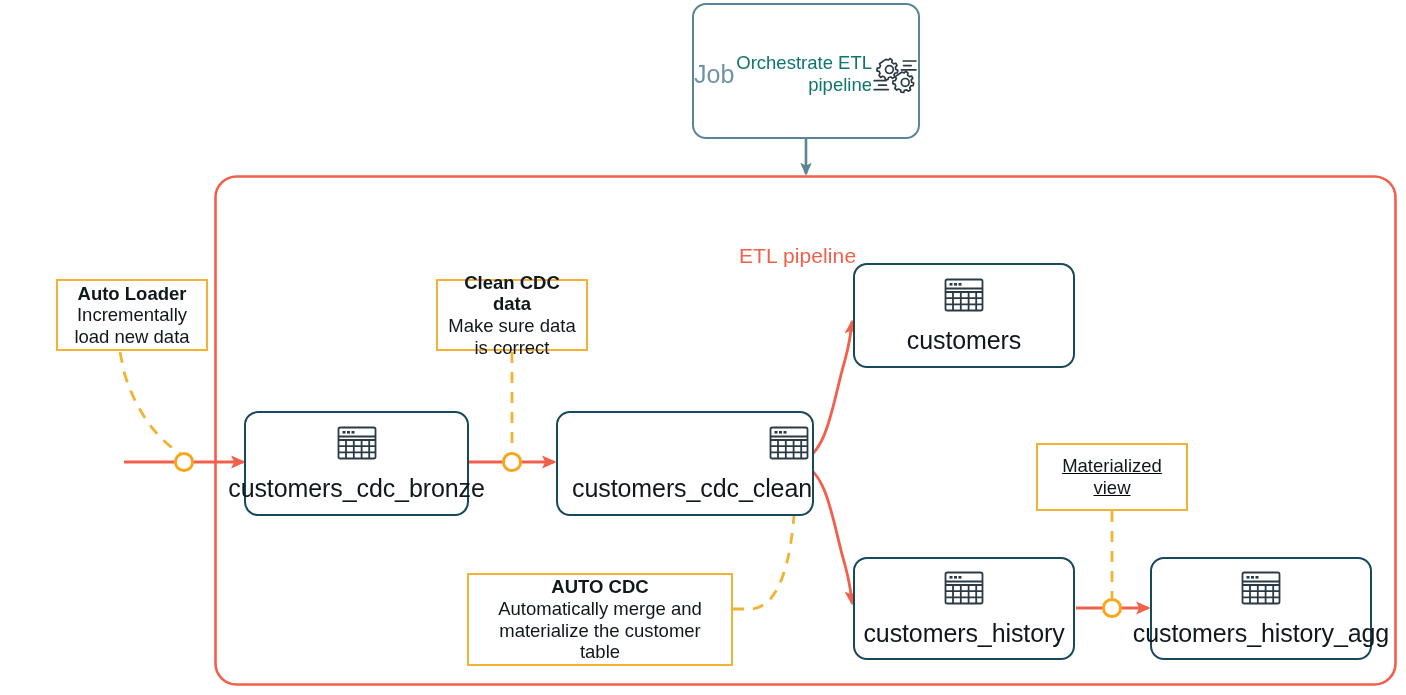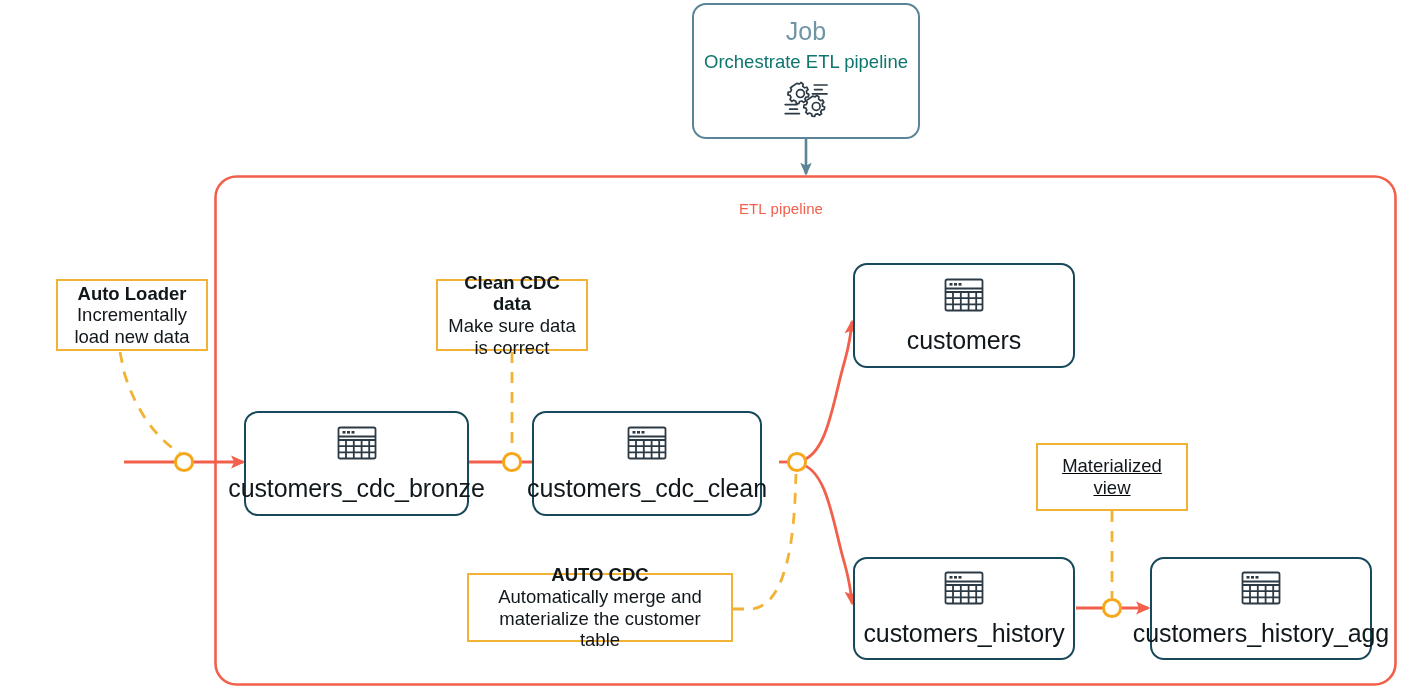--- a/index.html
+++ b/index.html
@@ -54,21 +54,21 @@
   }
 
   
   .job-box {
     position: absolute;
     box-sizing: border-box;
     border: 2.5px solid #5B8496;
     border-radius: 14px;
     background: #ffffff;
     display: flex;
-    flex-direction: column;
+    flex-direction: row;
     align-items: center;
     padding-top: 13px;
   }
   .job-title {
     color: #6E94A6;
     font-size: 25px;
     line-height: 1.1;
     margin-bottom: 5px;
   }
   .job-subtitle {
@@ -102,23 +102,24 @@
     color: #11181C;
     font-size: 18.5px;
     line-height: 1.17;
     white-space: pre-line;
   }
 
   
   .container-title {
     position: absolute;
     color: #F2604C;
-    font-size: 15px;
+    font-size: 21px;
     letter-spacing: 0.1px;
     white-space: nowrap;
+    margin-top: 44px;
   }
 </style>
 </head>
 <body>
 
 <div id="diagram-root">
 
   <svg class="layer" viewBox="0 0 1406 695" xmlns="http://www.w3.org/2000/svg">
     <defs>
       <marker id="arrowRed" viewBox="0 0 10 10" refX="8.2" refY="5" markerWidth="5.2" markerHeight="5.2" orient="auto-start-reverse">
@@ -195,21 +196,21 @@
           <path d="M12 17 V35.5"></path>
           <path d="M19.8 17 V35.5"></path>
           <path d="M27.6 17 V35.5"></path>
           <path d="M35.2 17 V35.5"></path>
         </g>
       </svg>
     </span>
     <div class="node-label">customers_cdc_bronze</div>
   </div>
 
-  <div class="node" style="left:532px; top:411px; width:230px; height:105px;">
+  <div class="node" style="left:556px; top:411px; width:258px; height:105px;align-items:flex-end;">
     <span class="node-icon">
       <svg width="46" height="40" viewBox="0 0 46 40" xmlns="http://www.w3.org/2000/svg">
         <g stroke="#2B3A45" stroke-width="1.8" fill="none" stroke-linejoin="round">
           <rect x="4.5" y="4.5" width="37" height="31" rx="1.8" fill="#ffffff"></rect>
           <path d="M4.5 13.5 H41.5"></path>
           <rect x="8.5" y="8" width="3" height="2.6" fill="#2B3A45" stroke="none"></rect>
           <rect x="13" y="8" width="3" height="2.6" fill="#2B3A45" stroke="none"></rect>
           <rect x="17.5" y="8" width="3" height="2.6" fill="#2B3A45" stroke="none"></rect>
           <path d="M4.5 17 H41.5"></path>
           <path d="M4.5 23.2 H41.5"></path>
@@ -295,21 +296,21 @@
     <div class="annot-body">Incrementally
 load new data</div>
   </div>
 
   <div class="annot" style="left:436px; top:279px; width:152px; height:72px;">
     <div class="annot-title">Clean CDC data</div>
     <div class="annot-body">Make sure data
 is correct</div>
   </div>
 
-  <div class="annot" style="left:467px; top:573px; width:266px; height:69px;">
+  <div class="annot" style="left:467px; top:573px; width:266px; height:93px;">
     <div class="annot-title">AUTO CDC</div>
     <div class="annot-body">Automatically merge and
 materialize the customer table</div>
   </div>
 
   <div class="annot" style="left:1036px; top:443px; width:152px; height:68px;text-decoration:underline;">
     <div class="annot-body">Materialized view</div>
   </div>
 
 </div>

